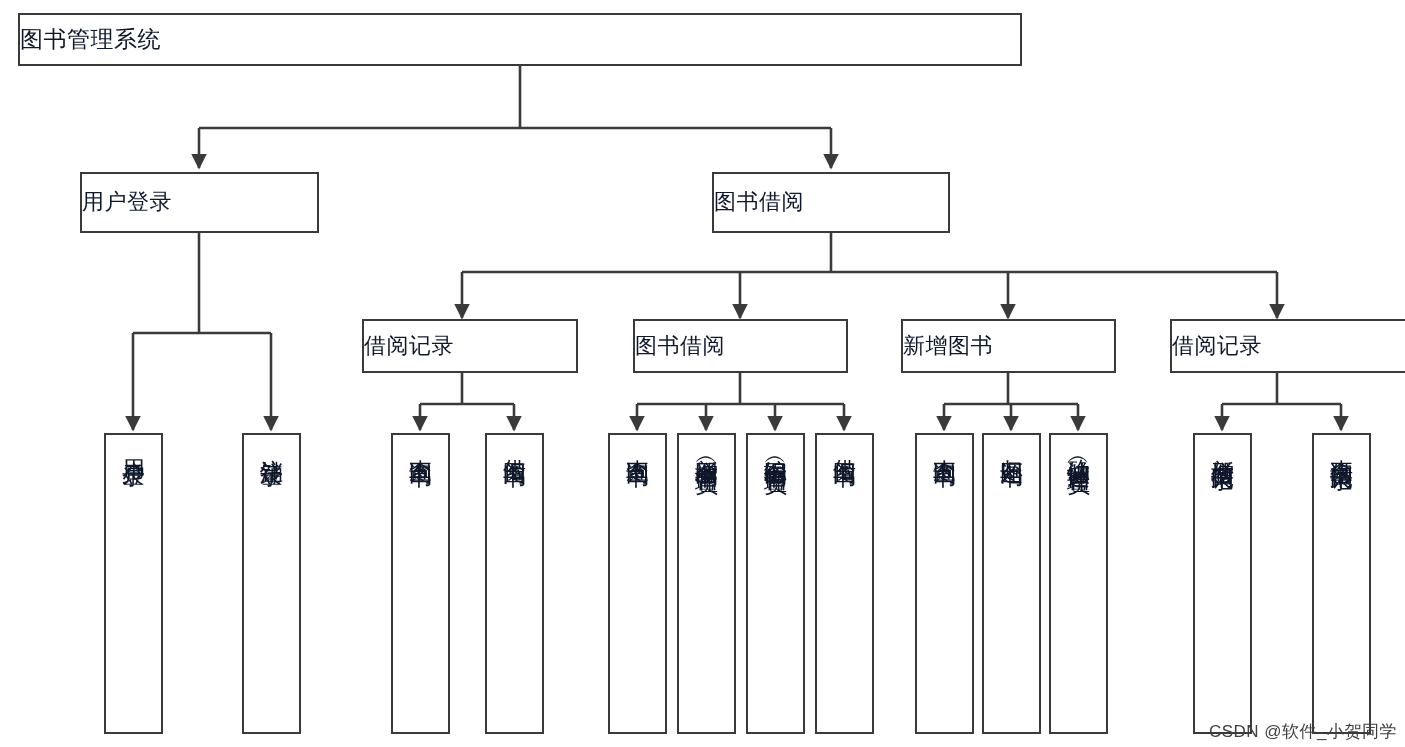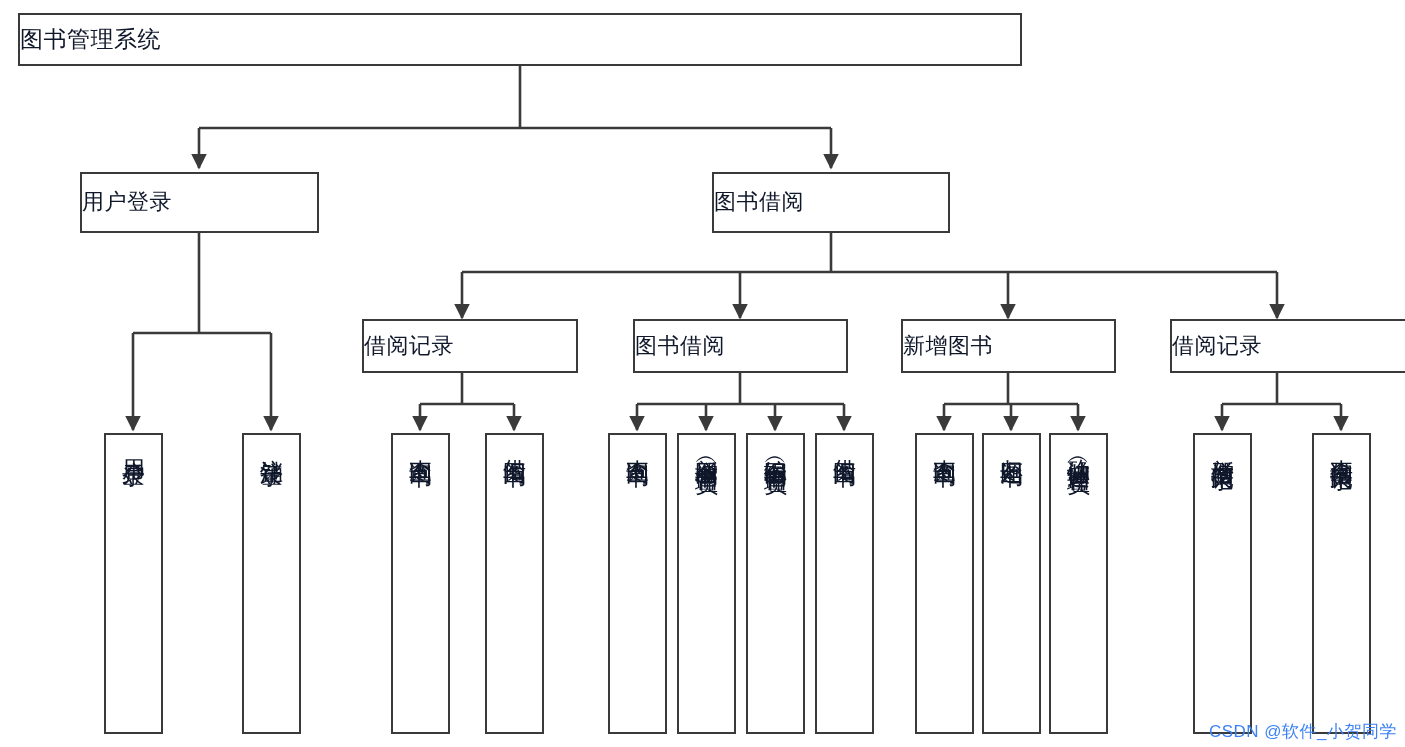--- a/index.html
+++ b/index.html
@@ -55,21 +55,21 @@
     white-space: nowrap;
   }
   #root-node {
     font-size: 23px;
   }
   #watermark {
     position: absolute;
     right: 8px;
     bottom: 4px;
     font-size: 17px;
-    color: #3b82f6;
+    color: #404040;
     white-space: nowrap;
     letter-spacing: 0.5px;
     text-align: right;
   }
 </style>
 </head>
 <body>
 
 <div id="canvas">
 

